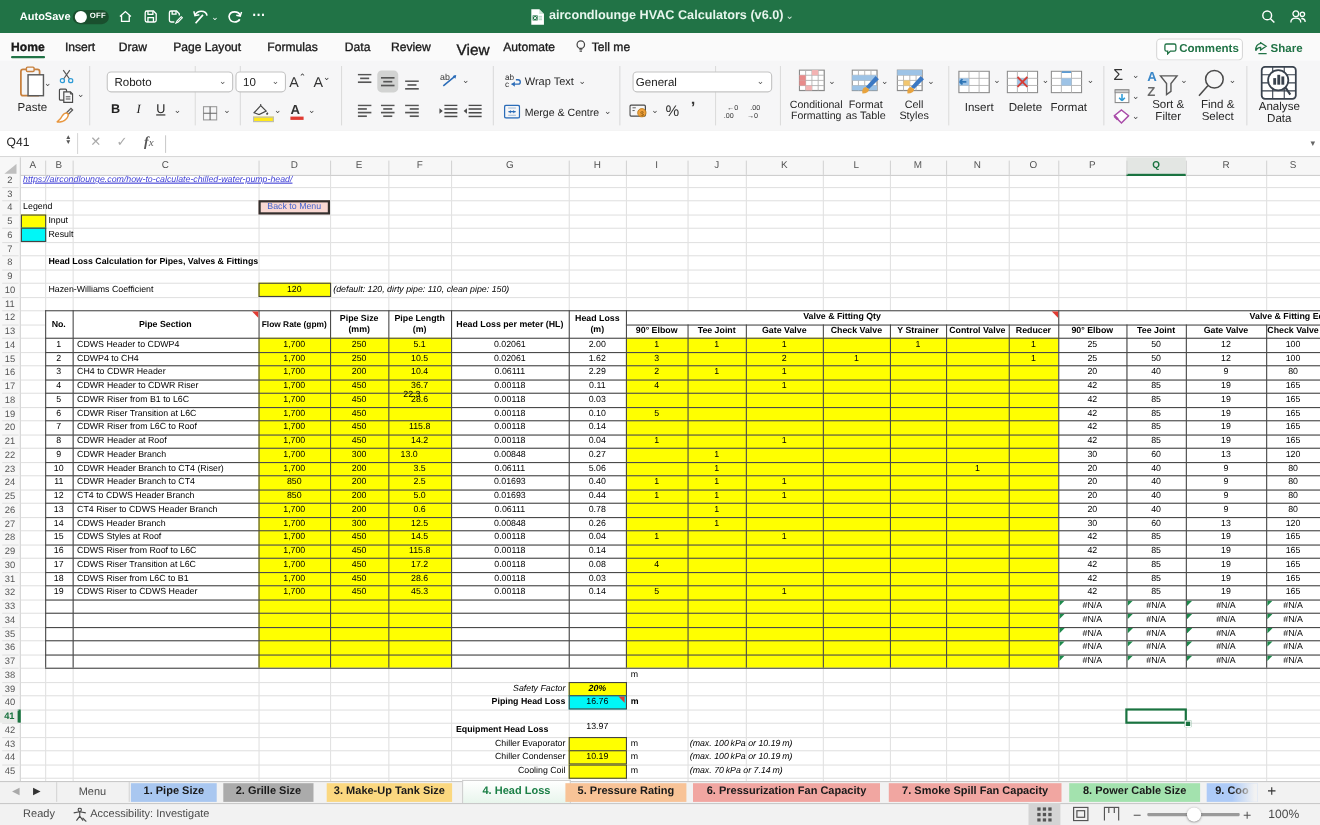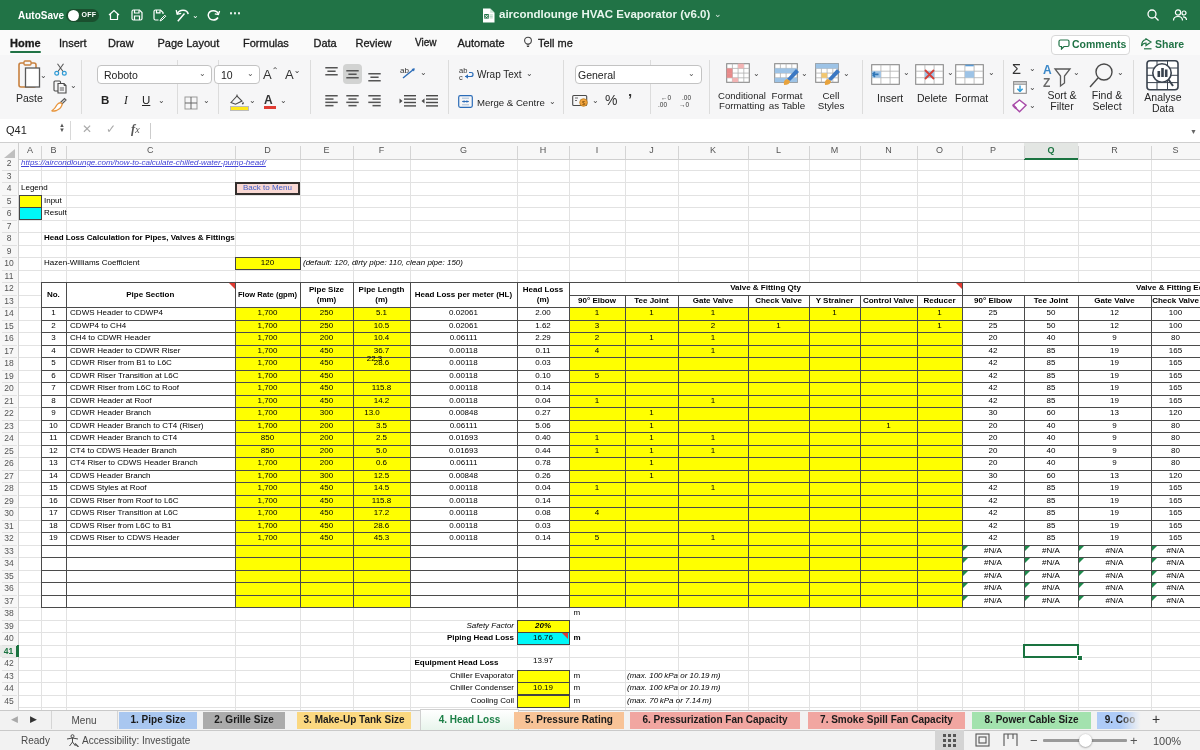--- a/index.html
+++ b/index.html
@@ -44,41 +44,41 @@
     <path d="M14.6 3 L13.4 6.6 L9.8 5.8" stroke-width="1.3"></path>
   </svg>
 <div class="ab" style="left:229px;top:6px;color:#fff;font-size:12px;font-weight:700;">⋯</div>
 <svg class="ab" style="left:482px;top:8px" width="13" height="15" viewBox="0 0 13 15">
     <path d="M1 0.5 H8.2 L12.5 4.8 V14.5 H1 Z" fill="#fff"></path>
     <path d="M8.2 0.5 L8.2 4.8 H12.5 Z" fill="#cde6d8"></path>
     <rect x="2.2" y="6" width="4.6" height="4.6" fill="#217346"></rect>
     <path d="M3.1 6.9 L5.9 9.7 M5.9 6.9 L3.1 9.7" stroke="#fff" stroke-width="0.9"></path>
     <path d="M7.6 6.9 H10.8 M7.6 8.4 H10.8 M7.6 9.9 H10.8" stroke="#9fcdb4" stroke-width="0.8"></path>
   </svg>
-<div class="ab" style="left:499px;top:8px;color:#e7f6ed;font-size:11.5px;font-weight:700;">aircondlounge HVAC Evaporator (v6.0)</div>
+<div class="ab" style="left:499px;top:8px;color:#e7f6ed;font-size:11.5px;font-weight:700;">aircondlounge HVAC Calculators (v6.0)</div>
 <div class="ab" style="left:714px;top:9px;color:#d9e8df;font-size:9px;">⌄</div>
 <svg class="ab" style="left:1146px;top:8px" width="14" height="14" viewBox="0 0 14 14" fill="none" stroke="#fff" stroke-width="1.3">
     <circle cx="6" cy="6" r="4"></circle>
     <path d="M9 9 L12.5 12.5"></path>
   </svg>
 <svg class="ab" style="left:1172px;top:8px" width="16" height="14" viewBox="0 0 16 14" fill="none" stroke="#fff" stroke-width="1.2">
     <circle cx="6" cy="4.5" r="2.6"></circle>
     <path d="M1.5 12.5 Q1.5 8.5 6 8.5 Q10.5 8.5 10.5 12.5"></path>
     <circle cx="12" cy="5" r="2"></circle>
     <path d="M11 8.8 Q14.5 8.8 14.5 12"></path>
   </svg>
 <div class="ab" style="left:0;top:30px;width:1200px;height:25px;background:#fafafa;"></div>
 <div class="ab" style="left:10px;top:36.5px;font-size:11px;font-weight:700;color:#1a1a1a;-webkit-text-stroke:0.3px #1a1a1a;">Home</div>
 <div class="ab" style="left:59px;top:36.5px;font-size:11px;font-weight:500;color:#1a1a1a;-webkit-text-stroke:0.3px #1a1a1a;">Insert</div>
 <div class="ab" style="left:108px;top:36.5px;font-size:11px;font-weight:500;color:#1a1a1a;-webkit-text-stroke:0.3px #1a1a1a;">Draw</div>
 <div class="ab" style="left:157.5px;top:36.5px;font-size:11px;font-weight:500;color:#1a1a1a;-webkit-text-stroke:0.3px #1a1a1a;">Page Layout</div>
 <div class="ab" style="left:243px;top:36.5px;font-size:11px;font-weight:500;color:#1a1a1a;-webkit-text-stroke:0.3px #1a1a1a;">Formulas</div>
 <div class="ab" style="left:313.5px;top:36.5px;font-size:11px;font-weight:500;color:#1a1a1a;-webkit-text-stroke:0.3px #1a1a1a;">Data</div>
 <div class="ab" style="left:355.5px;top:36.5px;font-size:11px;font-weight:500;color:#1a1a1a;-webkit-text-stroke:0.3px #1a1a1a;">Review</div>
-<div class="ab" style="left:415px;top:36.5px;font-size:10px;font-weight:500;color:#1a1a1a;-webkit-text-stroke:0.3px #1a1a1a;">View</div>
+<div class="ab" style="left:415px;top:36.5px;font-size:14px;font-weight:500;color:#1a1a1a;-webkit-text-stroke:0.3px #1a1a1a;">View</div>
 <div class="ab" style="left:457.5px;top:36.5px;font-size:11px;font-weight:500;color:#1a1a1a;-webkit-text-stroke:0.3px #1a1a1a;">Automate</div>
 <div class="ab" style="left:9.5px;top:50.5px;width:31px;height:2.5px;background:#217346;border-radius:1px;"></div>
 <svg class="ab" style="left:522px;top:36px" width="12" height="13" viewBox="0 0 12 13" fill="none" stroke="#444" stroke-width="1.1">
     <circle cx="6" cy="4.6" r="3.4"></circle>
     <path d="M4.6 8.7 H7.4 M4.9 10.4 H7.1"></path>
   </svg>
 <div class="ab" style="left:538px;top:36.5px;font-size:11px;font-weight:500;color:#1a1a1a;-webkit-text-stroke:0.3px #1a1a1a;">Tell me</div>
 <div class="ab" style="left:1051px;top:35px;width:77px;height:18px;background:#fff;border:1px solid #d8d8d8;border-radius:4px;"></div>
 <svg class="ab" style="left:1058px;top:39px" width="12" height="11" viewBox="0 0 12 11" fill="none" stroke="#217346" stroke-width="1.2">
     <path d="M1 2.5 Q1 1 2.5 1 H9.5 Q11 1 11 2.5 V6 Q11 7.5 9.5 7.5 H6 L3.5 10 V7.5 H2.5 Q1 7.5 1 6 Z"></path>

